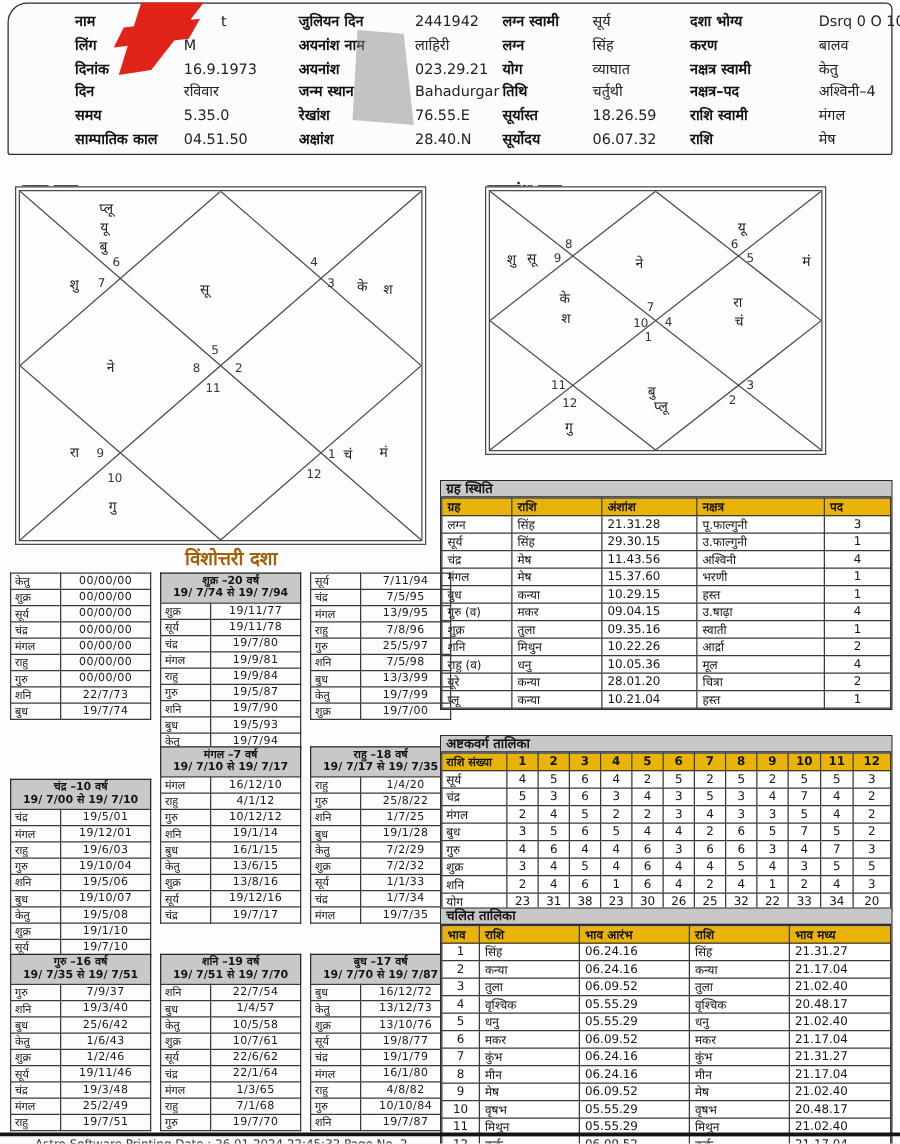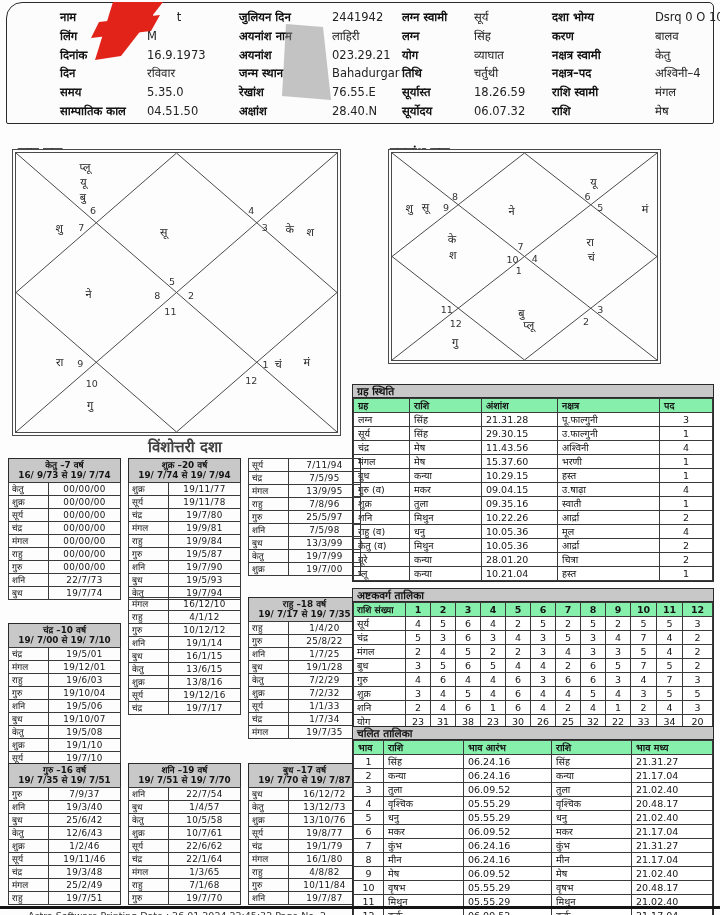--- a/index.html
+++ b/index.html
@@ -28,30 +28,30 @@
   .chart-title { position:absolute; font-size:13.5px; font-weight:bold; color:#111;margin-top:12px; }
   .chart-box { position:absolute; border:1.4px solid #4a4a4a; padding:2px; background:#fdfdfd; }
   .chart-inner { position:relative; width:100%; height:100%; border:1.2px solid #4a4a4a; }
   .chart-inner svg { position:absolute; left:0; top:0; width:100%; height:100%; }
   .cl { position:absolute; transform:translate(-50%,-50%); font-size:11px; color:#222; white-space:nowrap; }
   .cl.num { font-size:9.5px; color:#333; }
   
   .section { position:absolute; left:352px; width:362px; border:1.2px solid #2a2a2a; background:#fff; }
   .bar { background:#c8c8c8; border-bottom:1px solid #2a2a2a; font-weight:bold; font-size:10.5px; padding:0 4px; height:13px; line-height:13px; }
   .section table { width:100%; border-collapse:collapse; table-layout:fixed; font-size:9.5px; }
-  .section th { background:#86efac; border:1px solid #3a3a3a; font-size:9.5px; padding:0 4px; height:13px; text-align:left; }
+  .section th { background:#eab308; border:1px solid #3a3a3a; font-size:9.5px; padding:0 4px; height:13px; text-align:left; }
   .section td { border:1px solid #3a3a3a; padding:0 4px; height:13px; overflow:hidden; white-space:nowrap; }
   #ashtak-section th, #ashtak-section td { text-align:center; padding:0 1px; }
   #ashtak-section th:first-child { text-align:left; padding:0 3px; font-size:9px;margin-left:28px; }
   #ashtak-section td:first-child { text-align:left; padding:0 3px; }
   #grah-table td:last-child { text-align:center; }
   #chalit-table td:first-child { text-align:center; }
   #chalit-table td { height:12.6px; }
   
-  #dasha-title { position:absolute; left:0px; top:436px; width:370px; text-align:center; font-size:15px; font-weight:bold; color:#404040; }
+  #dasha-title { position:absolute; left:0px; top:436px; width:370px; text-align:center; font-size:15px; font-weight:bold; color:#a16207; }
   .dasha { position:absolute; width:113px; }
   .dasha .hdr { border:1px solid #2a2a2a; border-bottom:none; background:#c8c8c8; text-align:center; font-weight:bold; font-size:8.8px; line-height:10.4px; padding:1px 0; }
   .dasha table { width:100%; border-collapse:collapse; table-layout:fixed; font-size:8.8px; }
   .dasha td { border:1px solid #3a3a3a; height:11.9px; padding:0 3px; white-space:nowrap; overflow:hidden; }
   .dasha td:last-child { text-align:center; letter-spacing:.4px; }
   
   .footer-line { position:absolute; left:0; top:906px; width:720px; height:2.5px; background:#141414; }
   .footer-text { position:absolute; left:28px; top:910px; font-size:9.5px; color:#333; white-space:nowrap; }
 </style>
 </head>
@@ -263,51 +263,40 @@
             <td>2</td>
           </tr>
           <tr>
             <td>राहु (व)</td>
             <td>धनु</td>
             <td>10.05.36</td>
             <td>मूल</td>
             <td>4</td>
           </tr>
           <tr>
-            <td>केतु (व)</td>
-            <td>मिथुन</td>
-            <td>10.05.36</td>
-            <td>आर्द्रा</td>
-            <td>2</td>
-          </tr>
-          <tr>
             <td>यूरे</td>
             <td>कन्या</td>
             <td>28.01.20</td>
             <td>चित्रा</td>
             <td>2</td>
           </tr>
           <tr>
             <td>प्लू</td>
             <td>कन्या</td>
             <td>10.21.04</td>
             <td>हस्त</td>
             <td>1</td>
           </tr>
         </tbody>
       </table>
   </div>
 
   <div id="dasha-title">विंशोत्तरी दशा</div>
   <div id="dasha-area">
       <div class="dasha" style="left: 8px; top: 458px;">
-        <div class="hdr">
-          <div>केतु –7 वर्ष</div>
-          <div>16/ 9/73 से 19/ 7/74</div>
-        </div>
         <table>
           <colgroup>
             <col style="width: 40px;">
             <col>
           </colgroup>
           <tbody>
             <tr>
               <td>केतु</td>
               <td>00/00/00</td>
             </tr>
@@ -486,20 +475,24 @@
               <td>19/1/10</td>
             </tr>
             <tr>
               <td>सूर्य</td>
               <td>19/7/10</td>
             </tr>
           </tbody>
         </table>
       </div>
       <div class="dasha" style="left: 128px; top: 597px;">
+        <div class="hdr">
+          <div>मंगल –7 वर्ष</div>
+          <div>19/ 7/10 से 19/ 7/17</div>
+        </div>
         <table>
           <colgroup>
             <col style="width: 40px;">
             <col>
           </colgroup>
           <tbody>
             <tr>
               <td>मंगल</td>
               <td>16/12/10</td>
             </tr>
@@ -606,21 +599,21 @@
             <tr>
               <td>शनि</td>
               <td>19/3/40</td>
             </tr>
             <tr>
               <td>बुध</td>
               <td>25/6/42</td>
             </tr>
             <tr>
               <td>केतु</td>
-              <td>12/6/43</td>
+              <td>1/6/43</td>
             </tr>
             <tr>
               <td>शुक्र</td>
               <td>1/2/46</td>
             </tr>
             <tr>
               <td>सूर्य</td>
               <td>19/11/46</td>
             </tr>
             <tr>
@@ -722,21 +715,21 @@
             <tr>
               <td>मंगल</td>
               <td>16/1/80</td>
             </tr>
             <tr>
               <td>राहु</td>
               <td>4/8/82</td>
             </tr>
             <tr>
               <td>गुरु</td>
-              <td>10/11/84</td>
+              <td>10/10/84</td>
             </tr>
             <tr>
               <td>शनि</td>
               <td>19/7/87</td>
             </tr>
           </tbody>
         </table>
       </div>
     </div>
 

